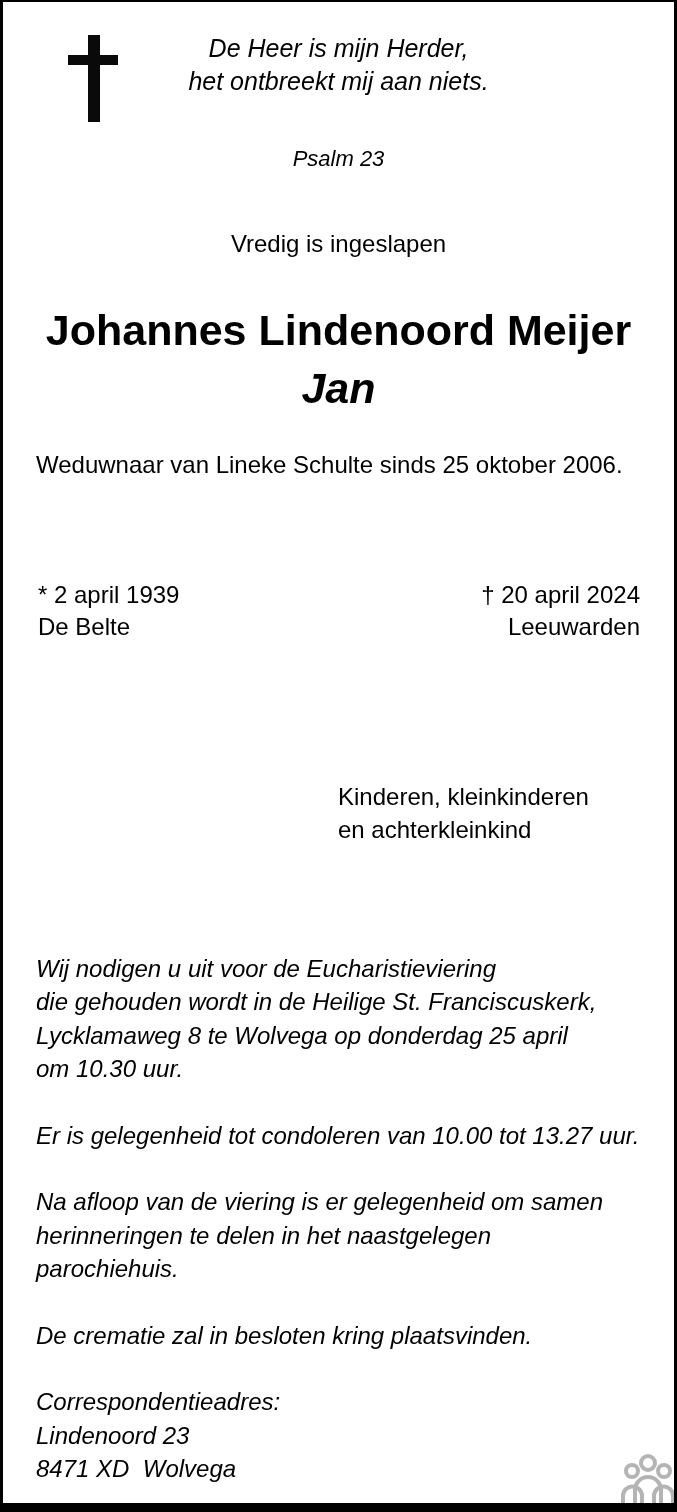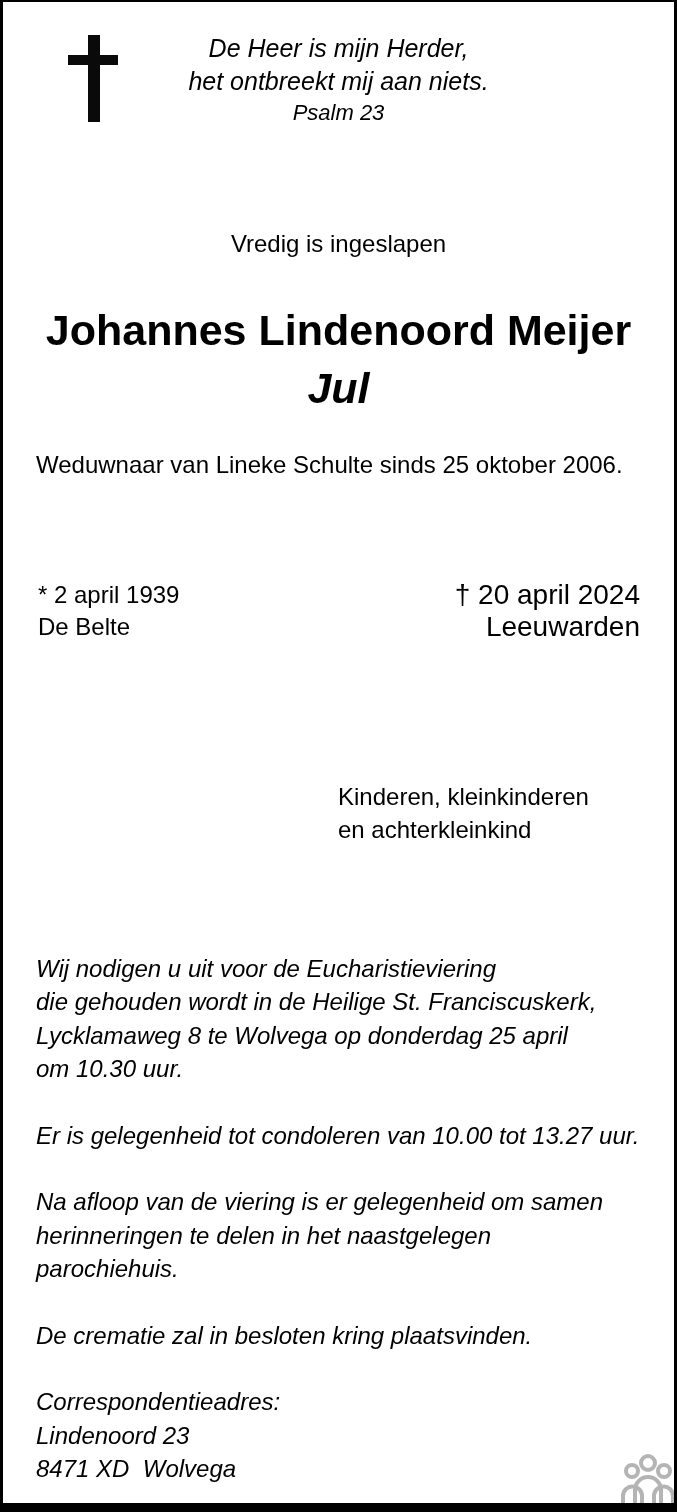--- a/index.html
+++ b/index.html
@@ -18,21 +18,21 @@
   
   .cross { position: absolute; left: 65px; top: 33px; width: 50px; height: 87px; }
   .cross .v { position: absolute; left: 20px; top: 0; width: 12px; height: 87px; background: #0a0a0a; }
   .cross .h { position: absolute; left: 0; top: 20px; width: 50px; height: 10px; background: #0a0a0a; }
 
   .quote {
     position: absolute; left: 0; right: 0; top: 30px;
     text-align: center; font-style: italic;
     font-size: 25px; line-height: 33px;
   }
-  .quote .src { font-size: 22px; line-height: 30px; }
+  .quote .src { font-size: 22px; line-height: 30px; margin-top: 46px; }
 
   .announcement {
     position: absolute; left: 0; right: 0; top: 225px;
     text-align: center; font-size: 24px; line-height: 33px;
   }
 
   .name {
     position: absolute; left: 0; right: 0; top: 303px;
     text-align: center; font-weight: bold;
     font-size: 43px; line-height: 50px; white-space: nowrap;
@@ -47,21 +47,21 @@
     position: absolute; left: 33px; top: 446px;
     font-size: 24px; line-height: 33px; white-space: nowrap;
   }
 
   .birth {
     position: absolute; left: 35px; top: 577px;
     font-size: 24px; line-height: 32px; white-space: pre-line;
   }
   .death {
     position: absolute; right: 34px; top: 577px;
-    text-align: right; font-size: 28px; line-height: 32px; white-space: pre-line;
+    text-align: right; font-size: 24px; line-height: 32px; white-space: pre-line;
   }
 
   .family {
     position: absolute; left: 335px; top: 778px;
     font-size: 24px; line-height: 33.3px; white-space: pre-line;
   }
 
   .body-block {
     position: absolute; left: 33px; right: 28px; top: 950px;
     font-size: 24px; line-height: 33.33px;
@@ -82,21 +82,21 @@
 
   <div class="quote">
     <div>De Heer is mijn Herder,</div>
     <div>het ontbreekt mij aan niets.</div>
     <div class="src">Psalm 23</div>
   </div>
 
   <div class="announcement">Vredig is ingeslapen</div>
 
   <div class="name">Johannes Lindenoord Meijer</div>
-  <div class="nickname">Jul</div>
+  <div class="nickname">Jan</div>
 
   <div class="relationship">Weduwnaar van Lineke Schulte sinds 25 oktober 2006.</div>
 
   <div class="birth">* 2 april 1939
 De Belte</div>
   <div class="death">†&nbsp;20 april 2024
 Leeuwarden</div>
 
   <div class="family">Kinderen, kleinkinderen
 en achterkleinkind</div>

